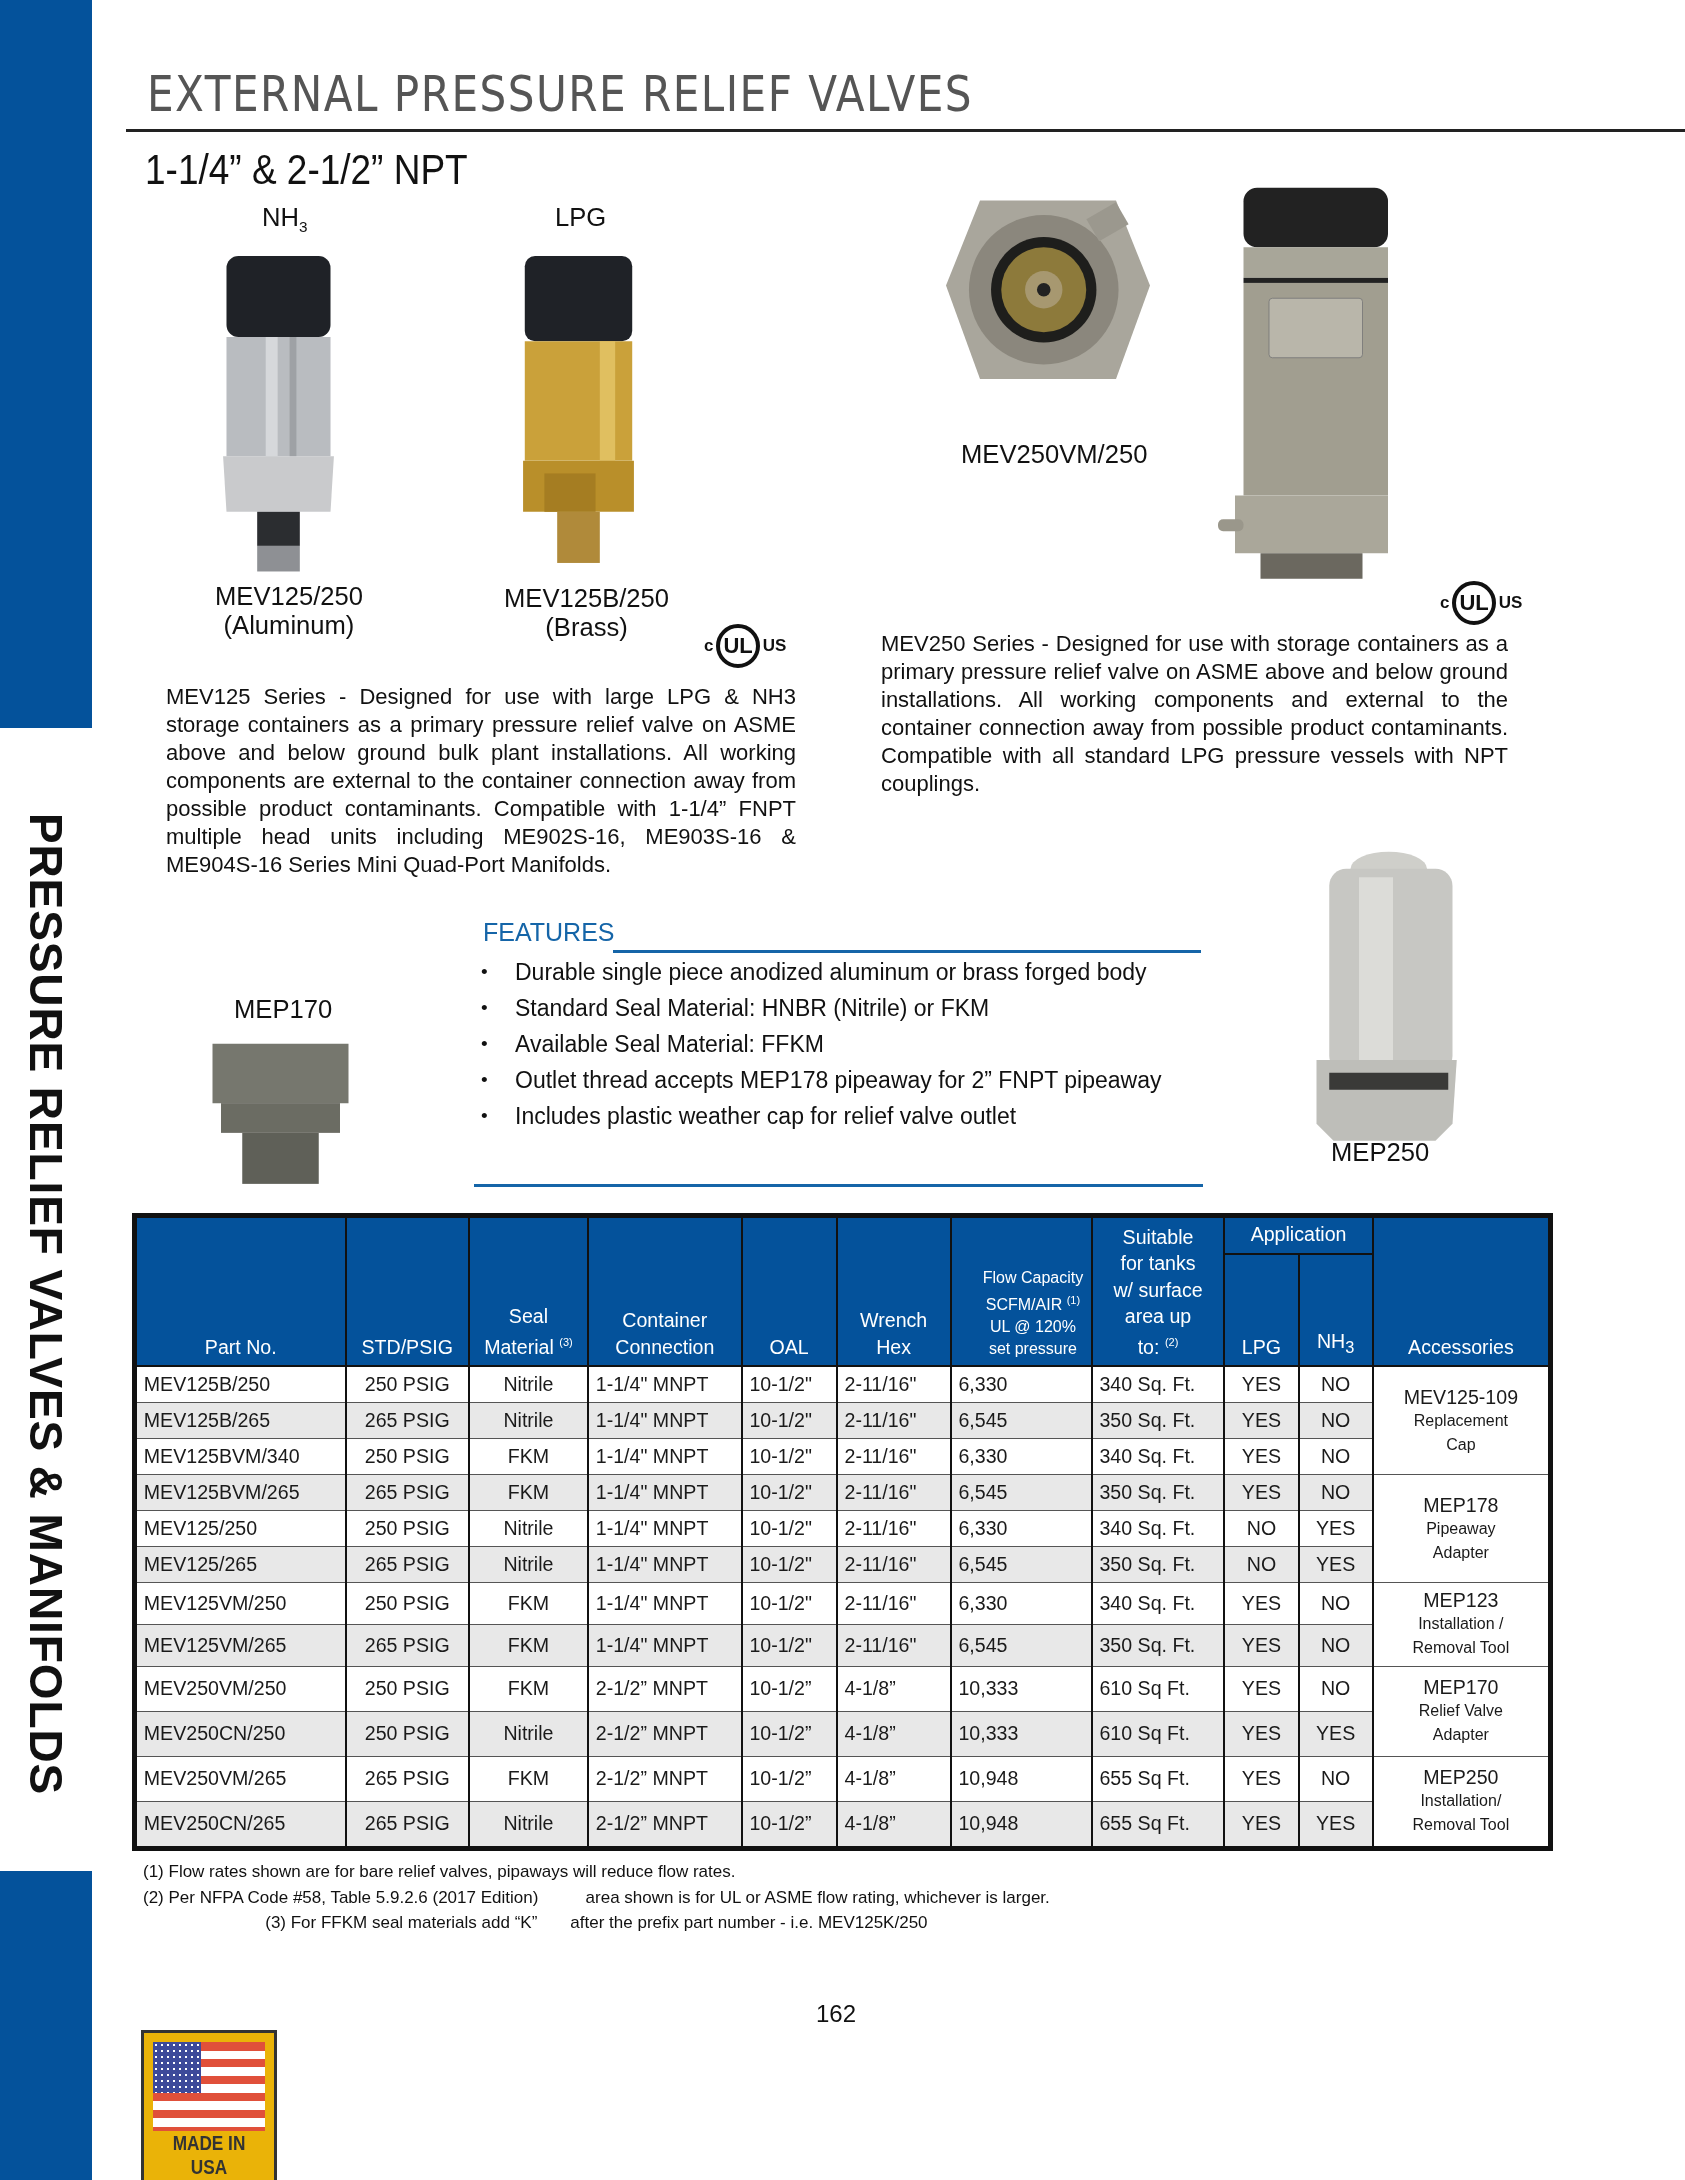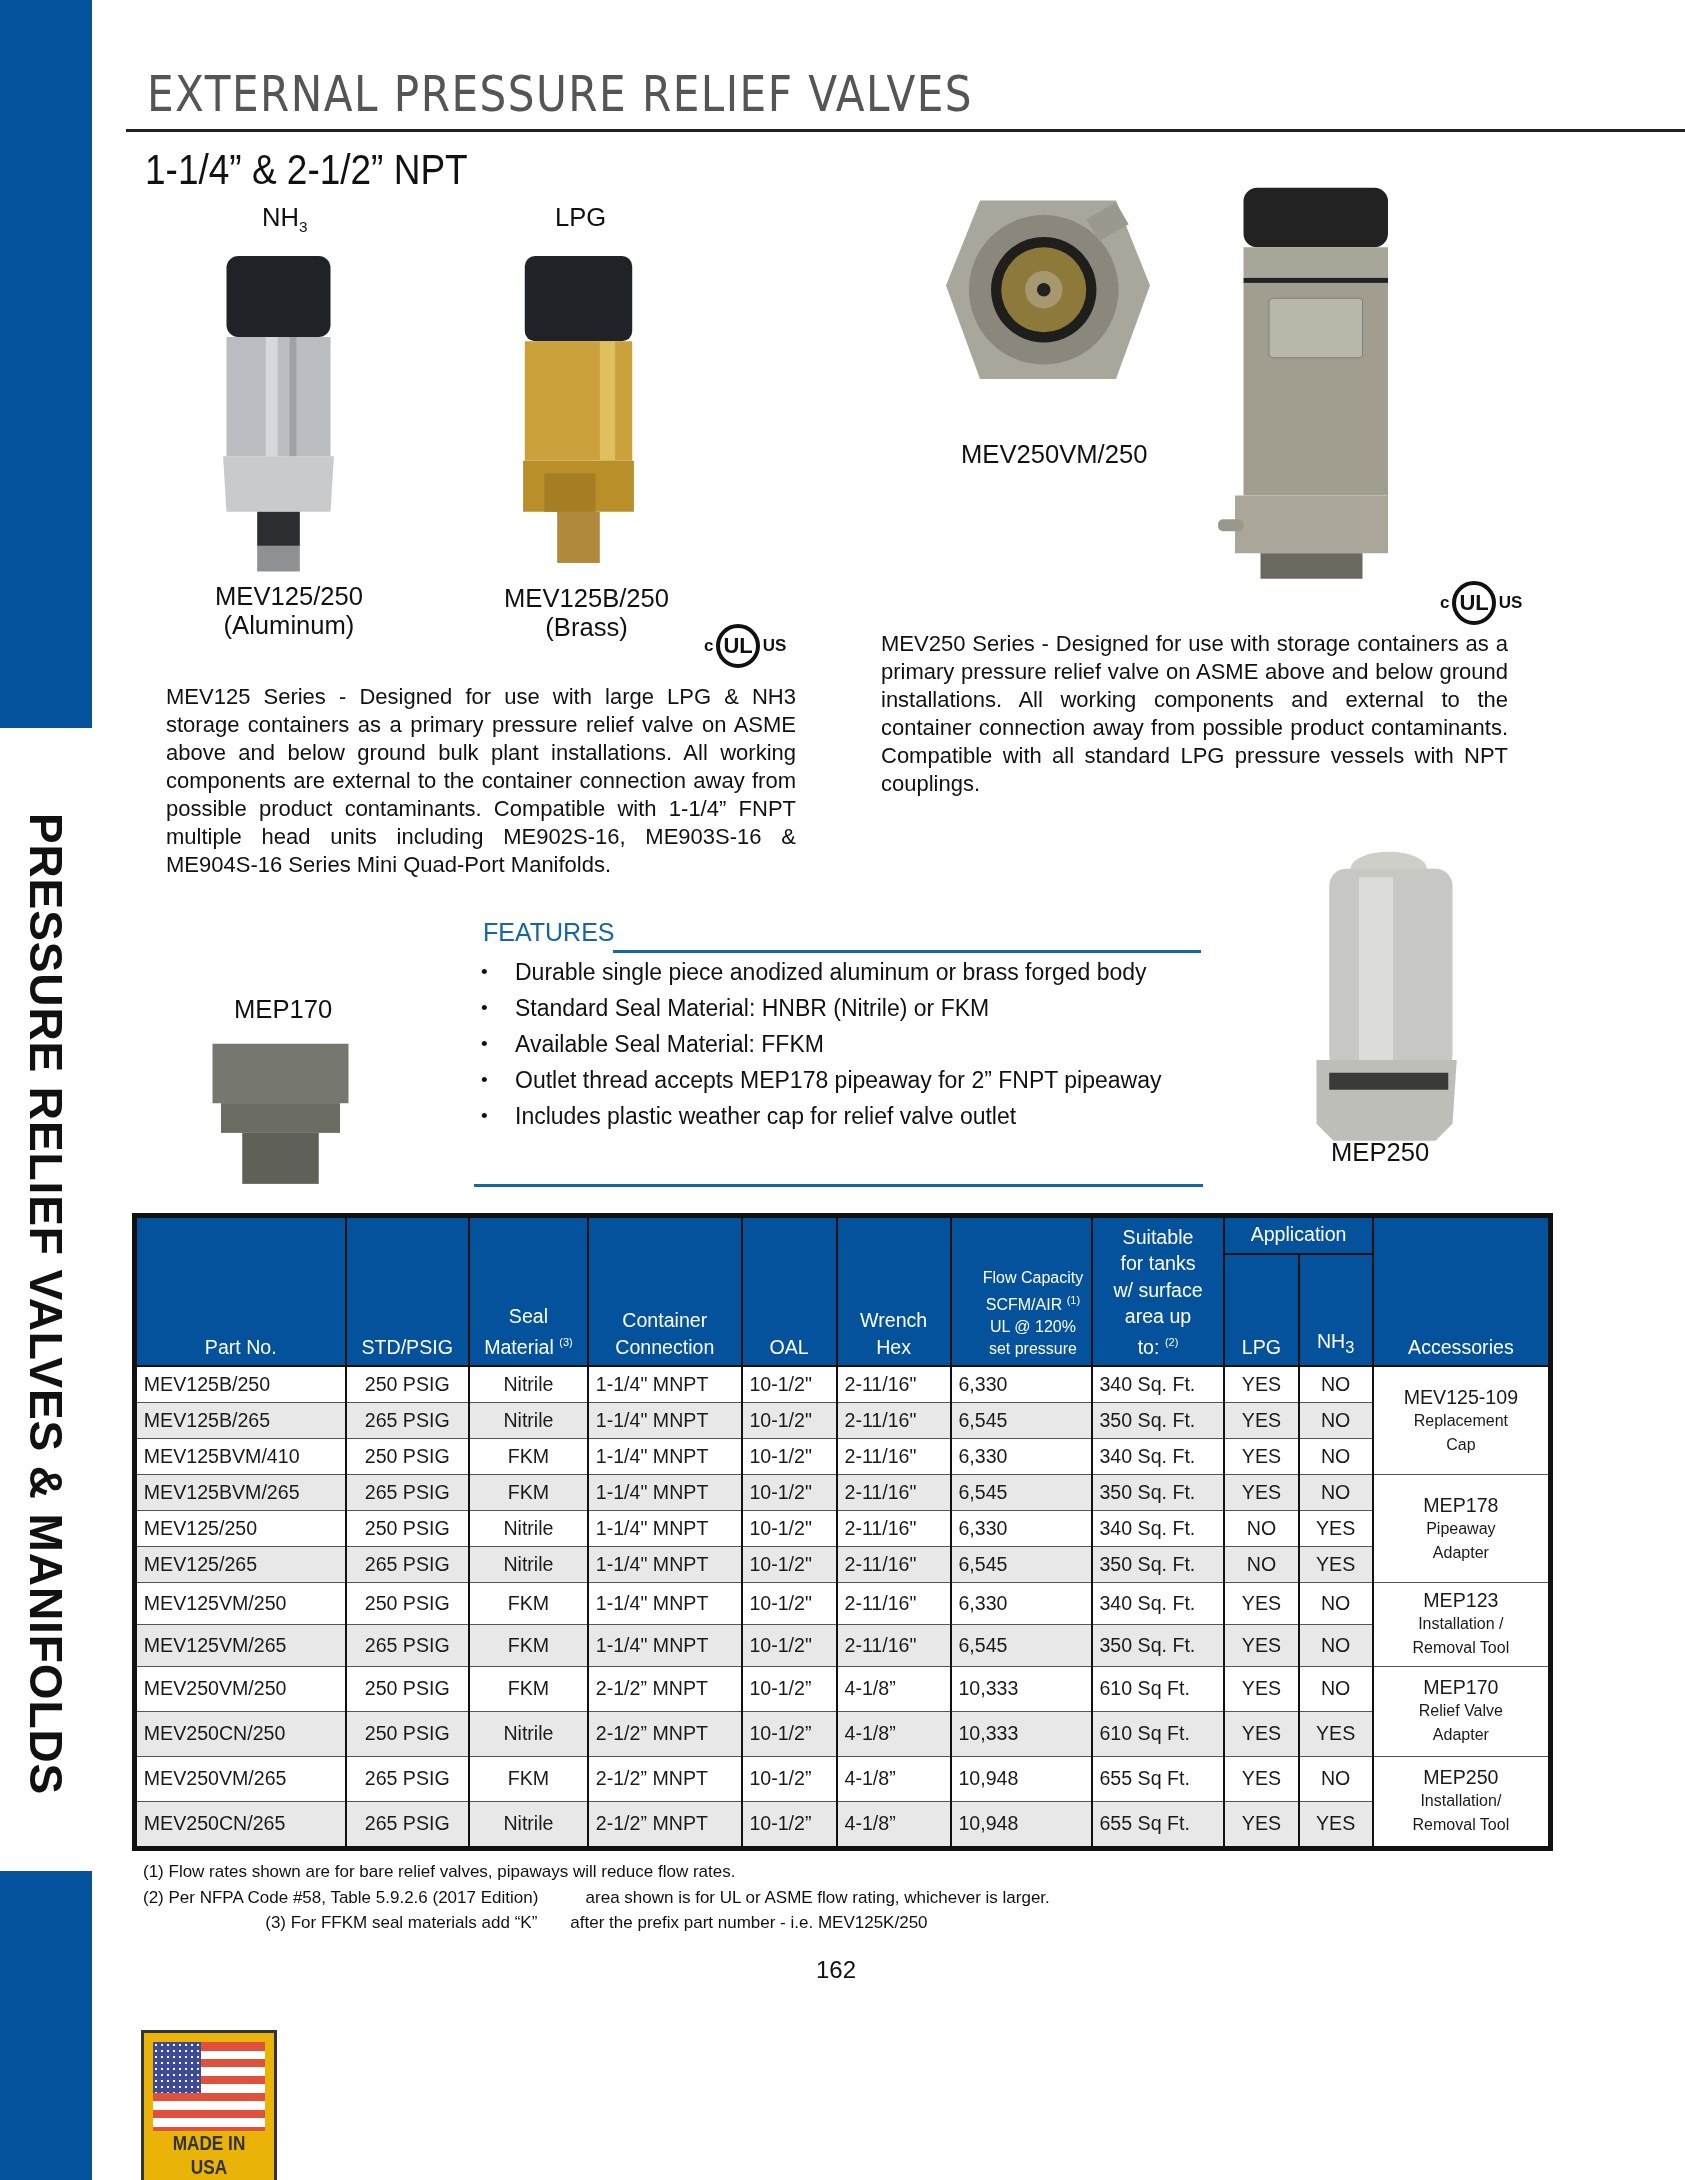--- a/index.html
+++ b/index.html
@@ -32,21 +32,21 @@
   .spec-table tr.tall td { height:44px; }
   .spec-table td.acc { background:#fff; text-align:center; vertical-align:middle; font-size:18px; line-height:24px; padding:5.1px; }
   .spec-table td.acc .pn { font-size:19.6px; }
   .spec-table td.acc .ds { font-size:16px; }
   .c { text-align:center; }
   .footnotes { position:absolute; left:143px; top:1859px; font-size:17px; line-height:25.6px; color:#111; }
   .usa-badge { position:absolute; left:141px; top:2030px; width:136px; height:157px; border:3.4px solid #333; box-sizing:border-box; background:#eab308; }
   .usa-badge .flag { position:absolute; left:8.5px; top:8.5px; width:112px; height:89px; background:repeating-linear-gradient(to bottom,#e0503a 0 8.5px,#fff 8.5px 17px); }
   .usa-badge .canton { position:absolute; left:0; top:0; width:48px; height:51px; background:#3d4a9a; background-image:radial-gradient(#fff 0.9px, transparent 1.3px); background-size:6px 6px; }
   .usa-badge .txt { position:absolute; left:0; bottom:5.1px; width:100%; text-align:center; font-weight:bold; font-size:21px; color:#333; transform:scaleX(0.82); }
-  .page-num { position:absolute; left:816px; top:1956px; font-size:24px; color:#111; }
+  .page-num { position:absolute; left:816px; top:2000px; font-size:24px; color:#111; }
 </style>
 </head>
 <body>
 
 <div class="sidebar-top"></div>
 <div class="side-title">
   <span>PRESSURE RELIEF VALVES &amp; MANIFOLDS</span>
 </div>
 <div class="sidebar-bottom"></div>
 
@@ -239,21 +239,21 @@
       <td class="cell c">Nitrile</td>
       <td class="cell">1-1/4" MNPT</td>
       <td class="cell">10-1/2"</td>
       <td class="cell">2-11/16"</td>
       <td class="cell">6,545</td>
       <td class="cell">350 Sq. Ft.</td>
       <td class="cell c">YES</td>
       <td class="cell c">NO</td>
     </tr>
     <tr>
-      <td class="cell">MEV125BVM/410</td>
+      <td class="cell">MEV125BVM/340</td>
       <td class="cell c">250 PSIG</td>
       <td class="cell c">FKM</td>
       <td class="cell">1-1/4" MNPT</td>
       <td class="cell">10-1/2"</td>
       <td class="cell">2-11/16"</td>
       <td class="cell">6,330</td>
       <td class="cell">340 Sq. Ft.</td>
       <td class="cell c">YES</td>
       <td class="cell c">NO</td>
     </tr>

